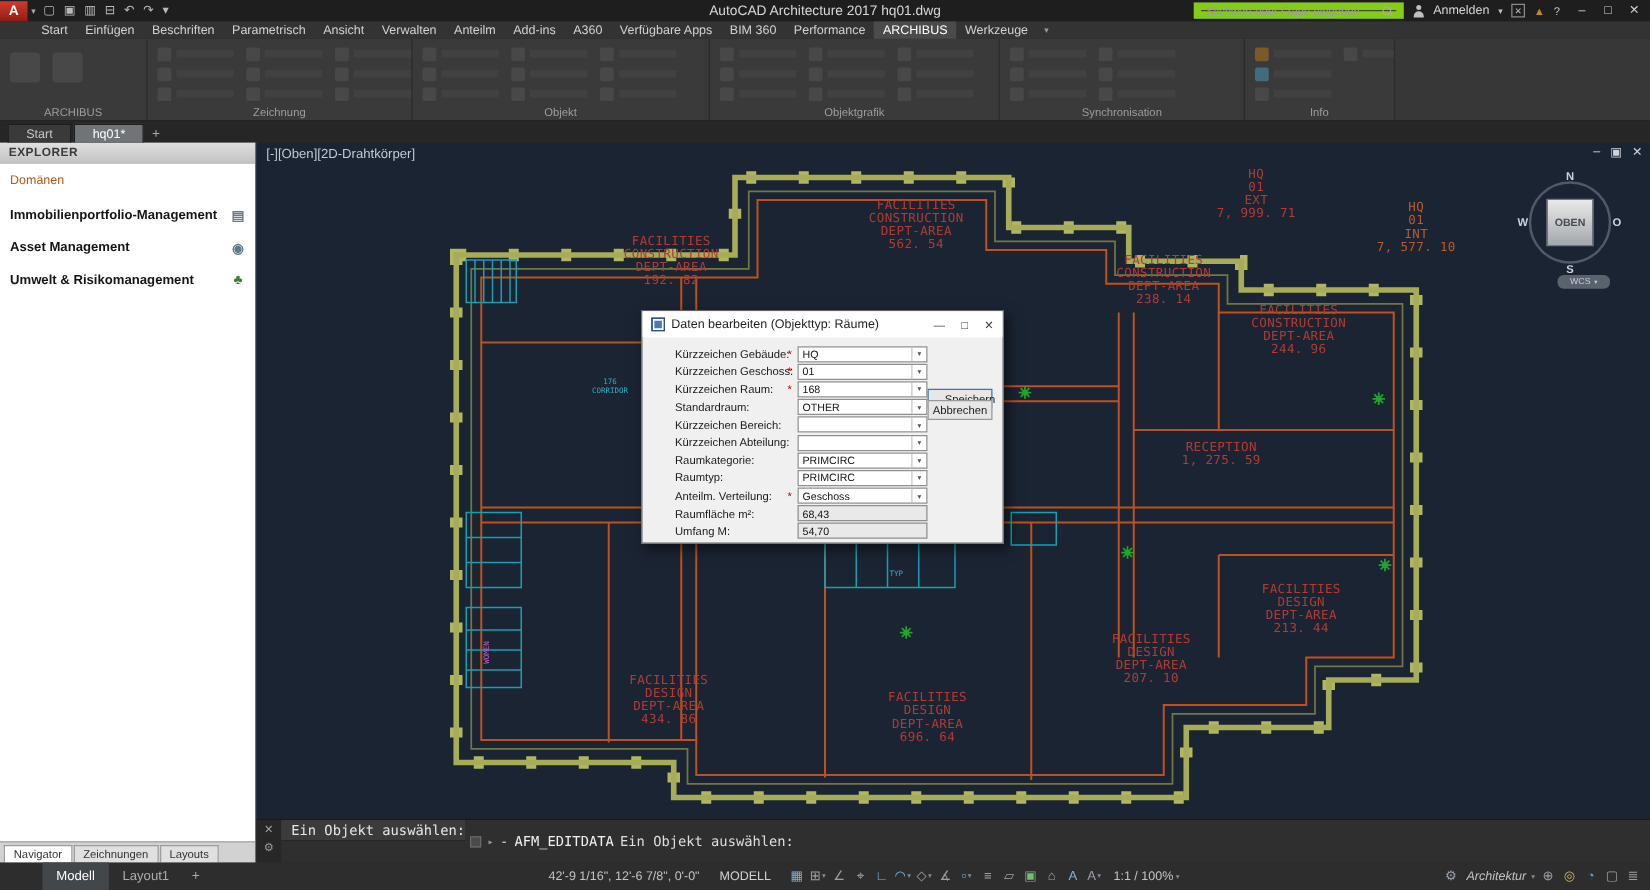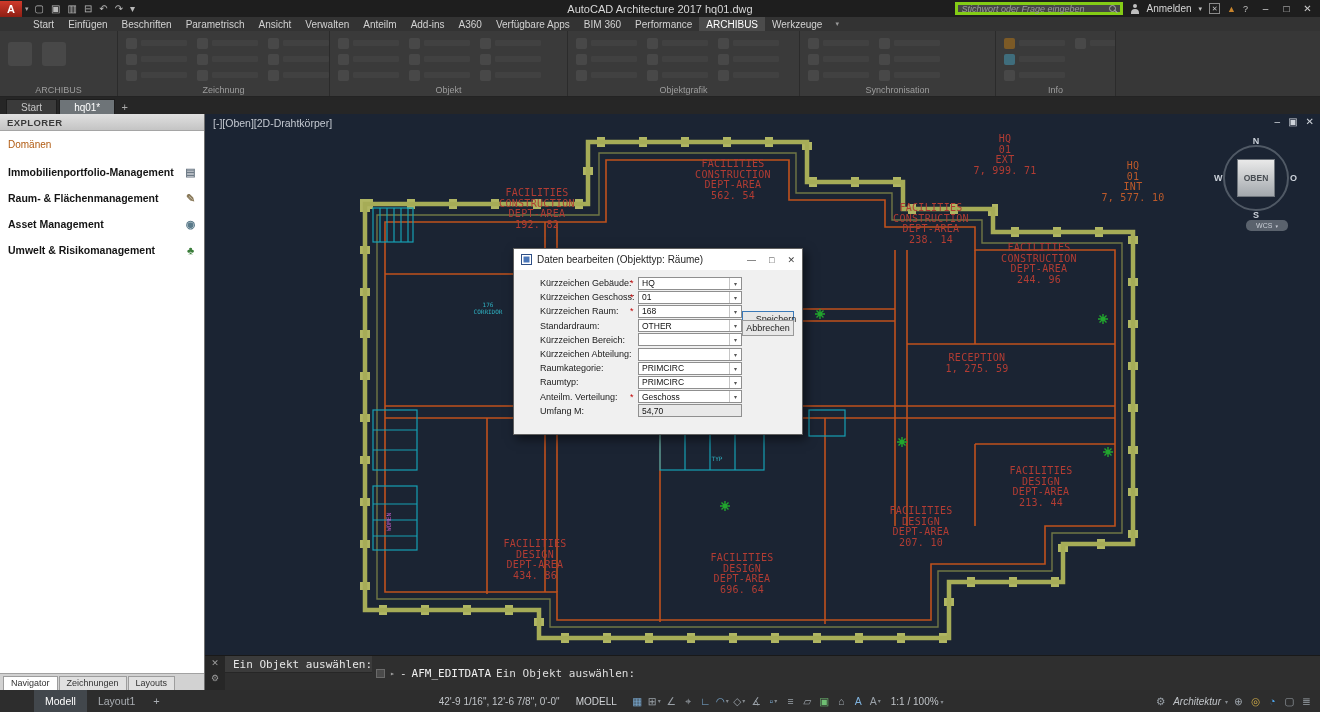--- a/index.html
+++ b/index.html
@@ -10,21 +10,21 @@
   
   .titlebar{position:absolute;top:0;left:0;right:0;height:17px;background:#1e1e1e;
             display:flex;align-items:center;z-index:10;}
   .logo{width:22px;height:16px;background:linear-gradient(#d03a2b,#8f1f14);color:#fff;
         font-weight:bold;font-size:11px;display:flex;align-items:center;justify-content:center;}
   .logo-caret{color:#aaa;font-size:7px;padding:0 3px;}
   .qat{display:flex;align-items:center;gap:1px;}
   .qat span{color:#b9b9b9;font-size:10px;padding:0 3px;line-height:16px;}
   .apptitle{position:absolute;left:50%;transform:translateX(-50%);font-size:11px;color:#d8d8d8;white-space:nowrap;}
   .tb-right{margin-left:auto;display:flex;align-items:center;gap:7px;padding-right:2px;}
-  .searchbox{width:168px;height:13px;background:#464646;border:3px solid #84cc16;
+  .searchbox{width:168px;height:13px;background:#464646;border:6px solid #84cc16;
              display:flex;align-items:center;padding:0 4px;}
   .searchbox input{flex:1;background:transparent;border:none;outline:none;color:#cfcfcf;
                    font-size:9px;font-style:italic;font-family:"Liberation Sans",sans-serif;}
   .searchbox input::placeholder{color:#9b9b9b;}
   .mag{width:7px;height:7px;border:1px solid #aaa;border-radius:50%;position:relative;flex:none;}
   .mag::after{content:'';position:absolute;width:4px;height:1px;background:#aaa;right:-3px;bottom:-1px;transform:rotate(45deg);}
   .person{width:10px;height:10px;position:relative;}
   .person::before{content:'';position:absolute;left:3px;top:0;width:4px;height:4px;border-radius:50%;background:#bfbfbf;}
   .person::after{content:'';position:absolute;left:1px;top:5px;width:8px;height:5px;border-radius:4px 4px 0 0;background:#bfbfbf;}
   .signin{color:#d5d5d5;font-size:10px;}
@@ -421,24 +421,20 @@
   <div class="content">
 
     <div class="explorer">
       <div class="exp-header">EXPLORER</div>
       <div class="exp-body">
         <div class="exp-section">Domänen</div>
         <div>
             <div class="exp-item">
               <span class="lbl">Immobilienportfolio-Management</span>
               <span class="exp-ic" style="color: rgb(109, 122, 134);">▤</span>
-            </div>
-            <div class="exp-item">
-              <span class="lbl">Raum- &amp; Flächenmanagement</span>
-              <span class="exp-ic" style="color: rgb(138, 122, 90);">✎</span>
             </div>
             <div class="exp-item">
               <span class="lbl">Asset Management</span>
               <span class="exp-ic" style="color: rgb(90, 122, 138);">◉</span>
             </div>
             <div class="exp-item">
               <span class="lbl">Umwelt &amp; Risikomanagement</span>
               <span class="exp-ic" style="color: rgb(58, 125, 58);">♣</span>
             </div>
           </div>
@@ -641,20 +637,27 @@
                 </div>
                 <div class="drow">
                   <span class="dlabel">Anteilm. Verteilung:</span>
                   <span class="dstar">*</span>
                   <div class="dcombo">
                     <span class="dval">Geschoss</span>
                     <span class="arr">▾</span>
                   </div>
                 </div>
                 <div class="drow">
+                  <span class="dlabel">Raumfläche m²:</span>
+                  <span class="dstar"></span>
+                  <div class="dcombo readonly">
+                    <span class="dval">68,43</span>
+                  </div>
+                </div>
+                <div class="drow">
                   <span class="dlabel">Umfang M:</span>
                   <span class="dstar"></span>
                   <div class="dcombo readonly">
                     <span class="dval">54,70</span>
                   </div>
                 </div>
               </div>
             <div class="dbtn default" id="btn-0">Speichern</div>
             <div class="dbtn" id="btn-1">Abbrechen</div>
           </div>

